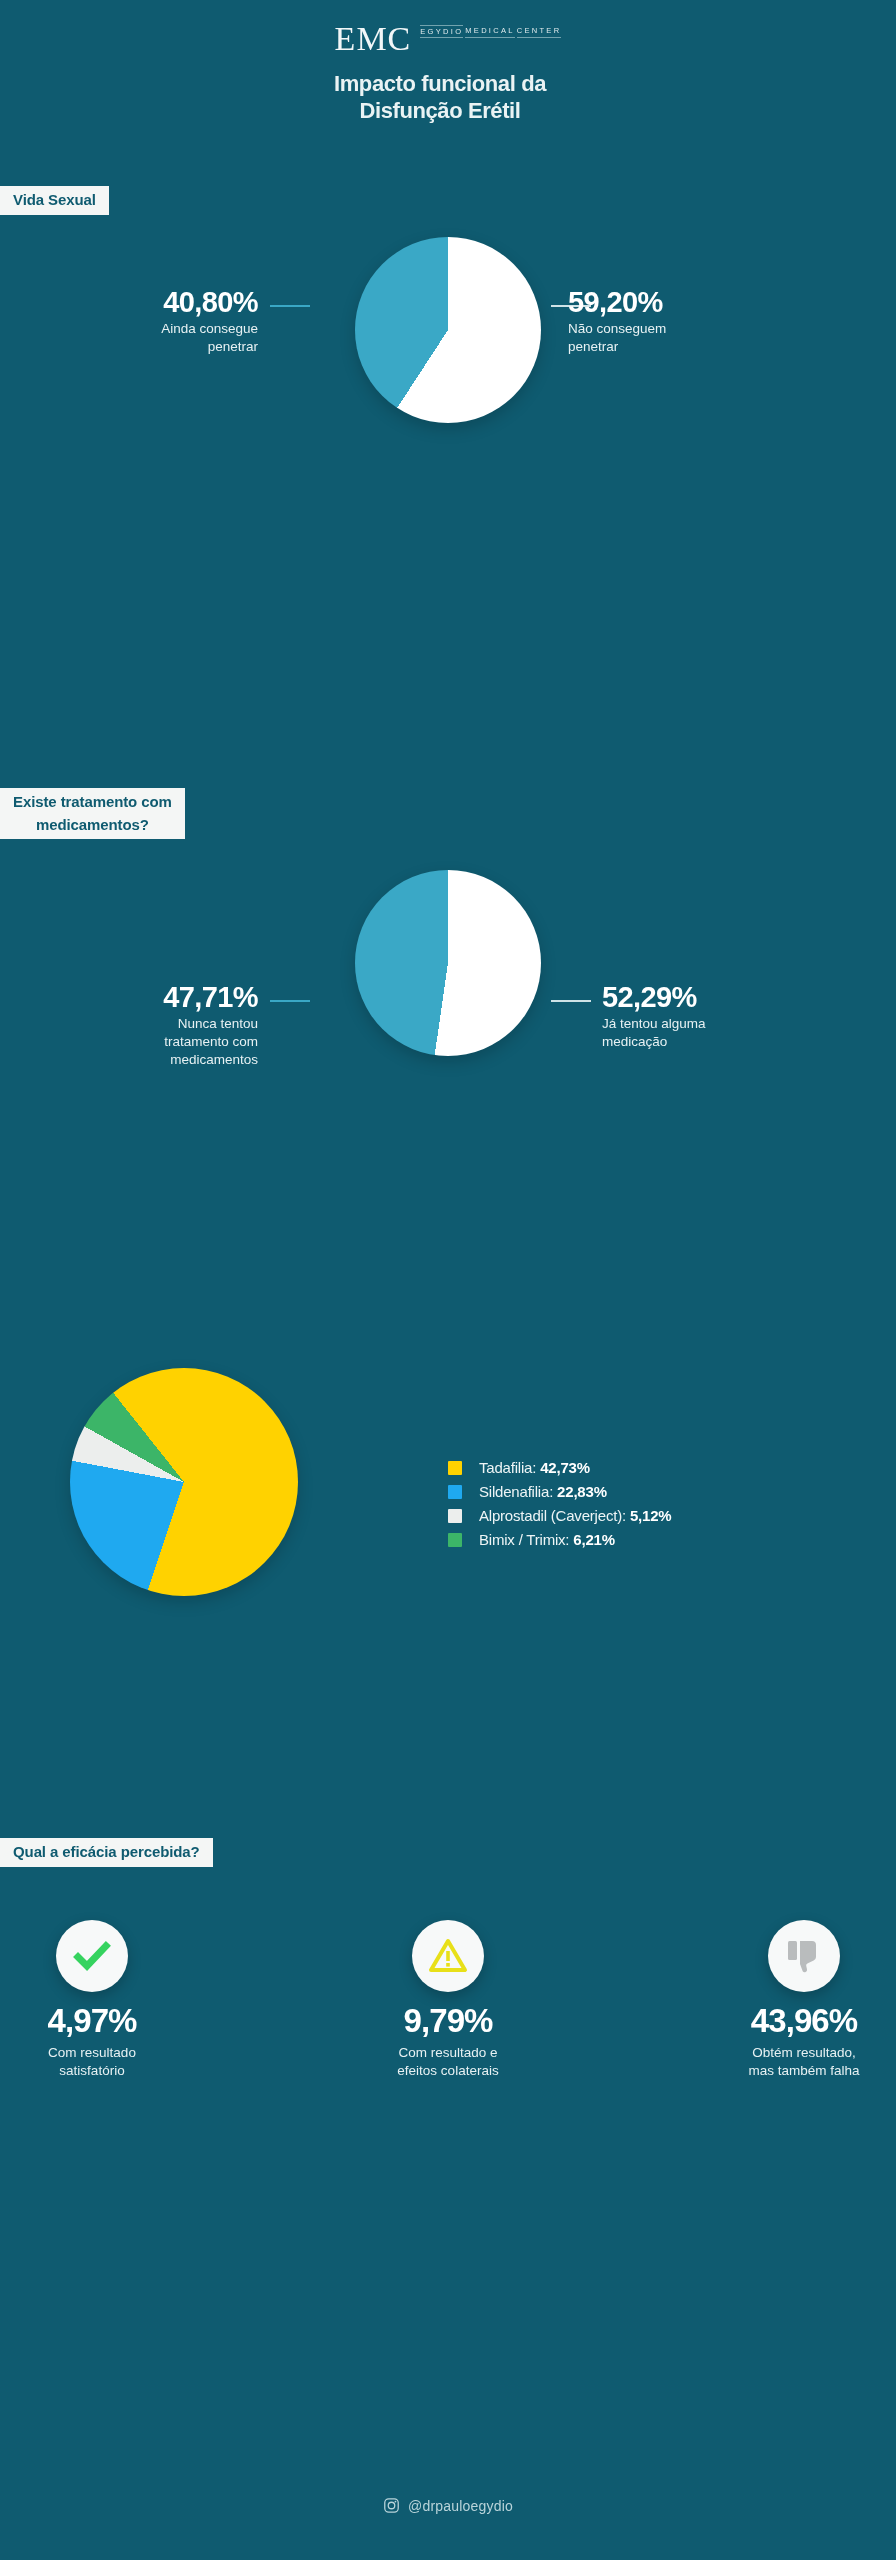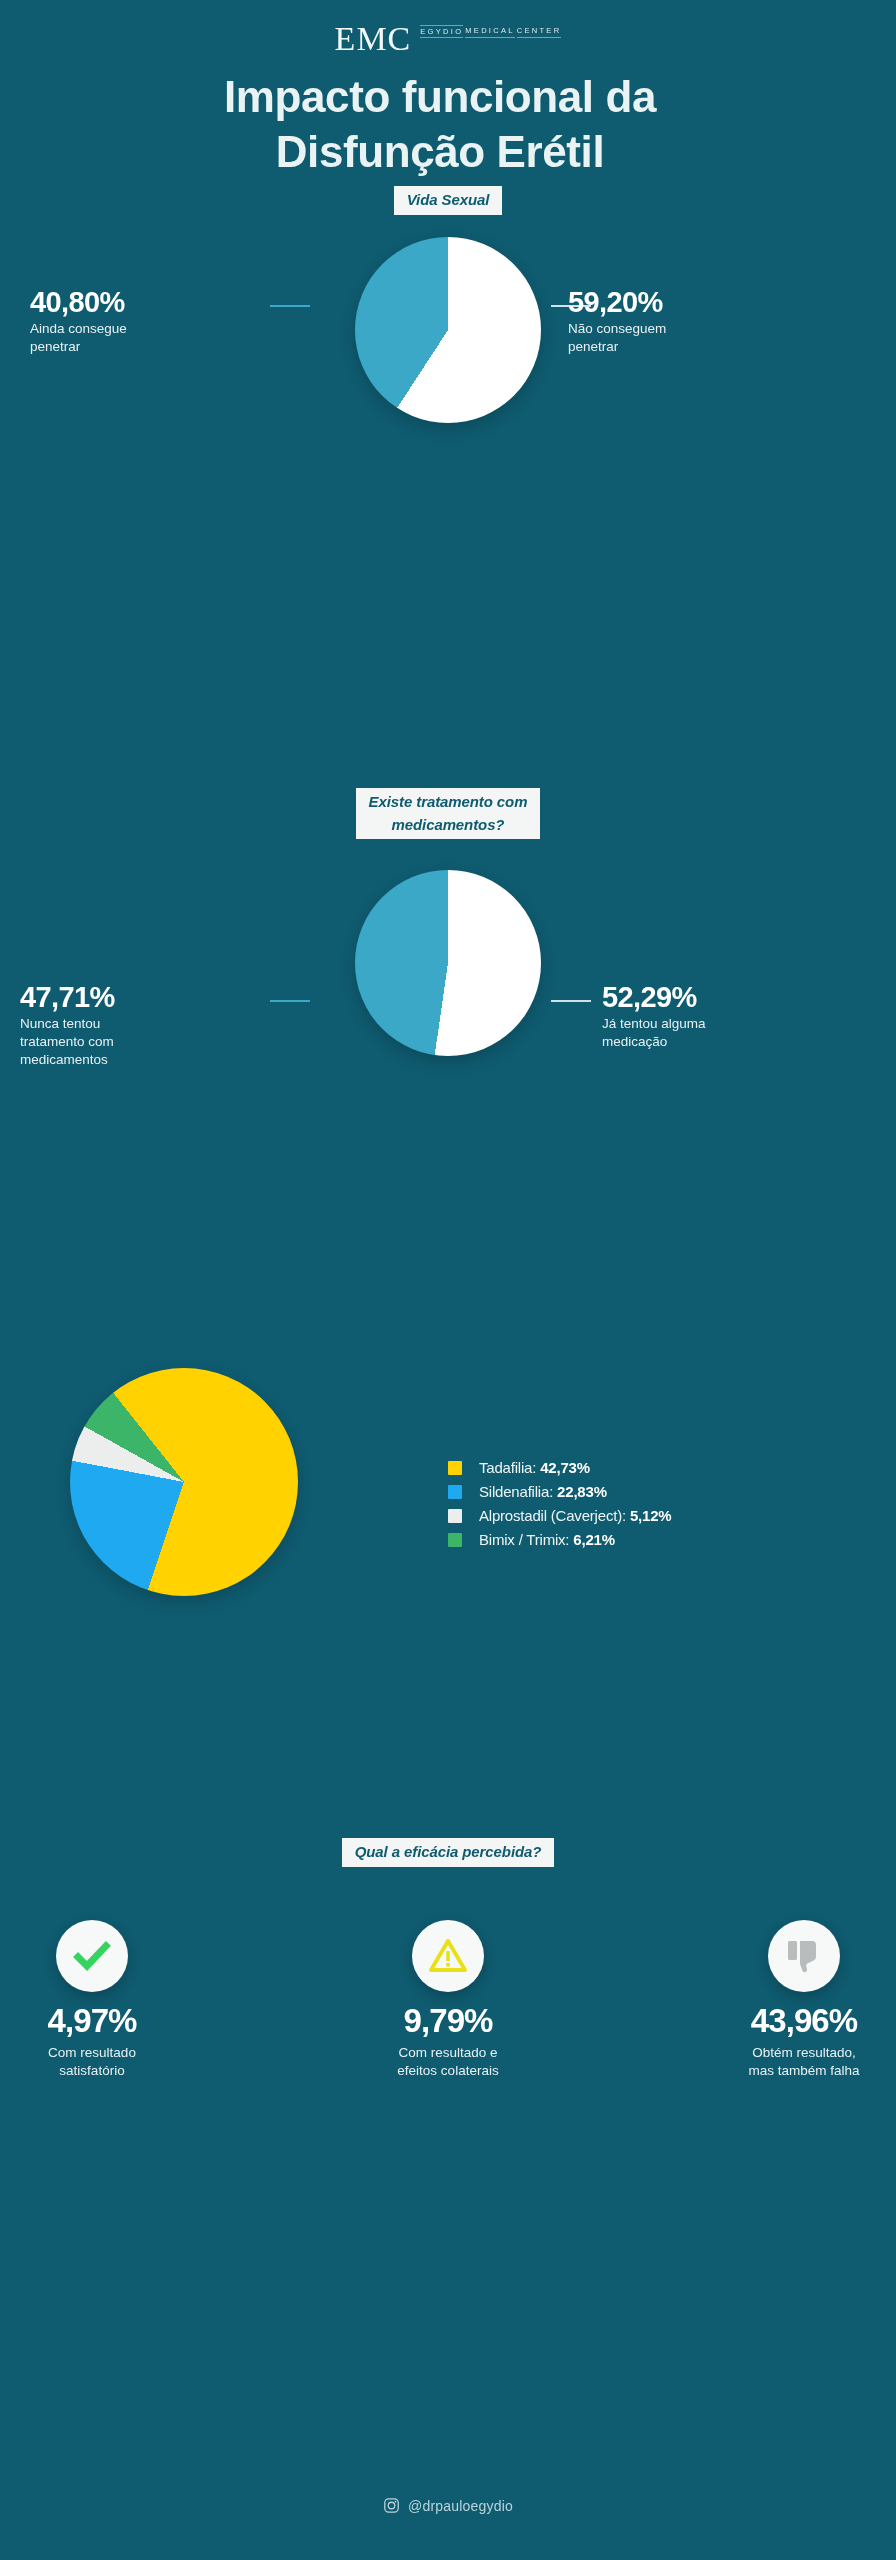--- a/index.html
+++ b/index.html
@@ -53,34 +53,32 @@
     text-align:center;
   }
   .logo-sub span:not(:first-child) { border-top:none; }
 
   
   .main-title {
     position:absolute;
     top:70px; left:0; right:16px;
     text-align:center;
     color:#eaf3f4;
-    font-size:44px;
+    font-size:22px;
     font-weight:bold;
     line-height:1.24;
     letter-spacing:-0.4px;
     padding:0 36px;
   }
 
   
   .chip-row {
     position:absolute;
     left:0; right:0;
     display:flex;
-    justify-content:center;
-    font-style:italic;
   }
   .chip {
     background:#f4f6f5;
     color:#0f5b70;
     font-size:15px;
     font-weight:bold;
     line-height:1.5;
     padding:3px 13px;
     text-align:center;
     letter-spacing:-0.1px;
@@ -106,21 +104,21 @@
     letter-spacing:-0.6px;
     color:#ffffff;
   }
   .callout .desc {
     font-size:13.5px;
     line-height:1.32;
     color:#e7f1f3;
     margin-top:3px;
     font-weight:400;
   }
-  .callout.left  { }
+  .callout.left  { text-align:right; }
   .callout.right { text-align:left; }
 
   .leader {
     position:absolute;
     height:2px;
     background:#cfe3e7;
   }
   .leader.teal { background:#3aa8c6; }
 
   

